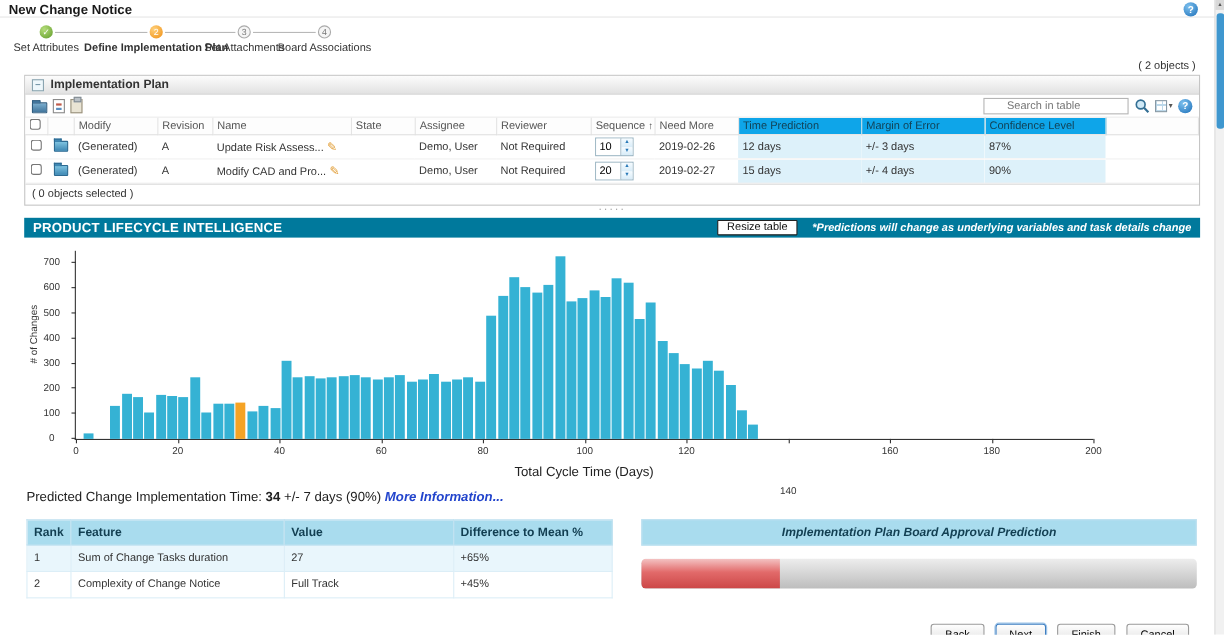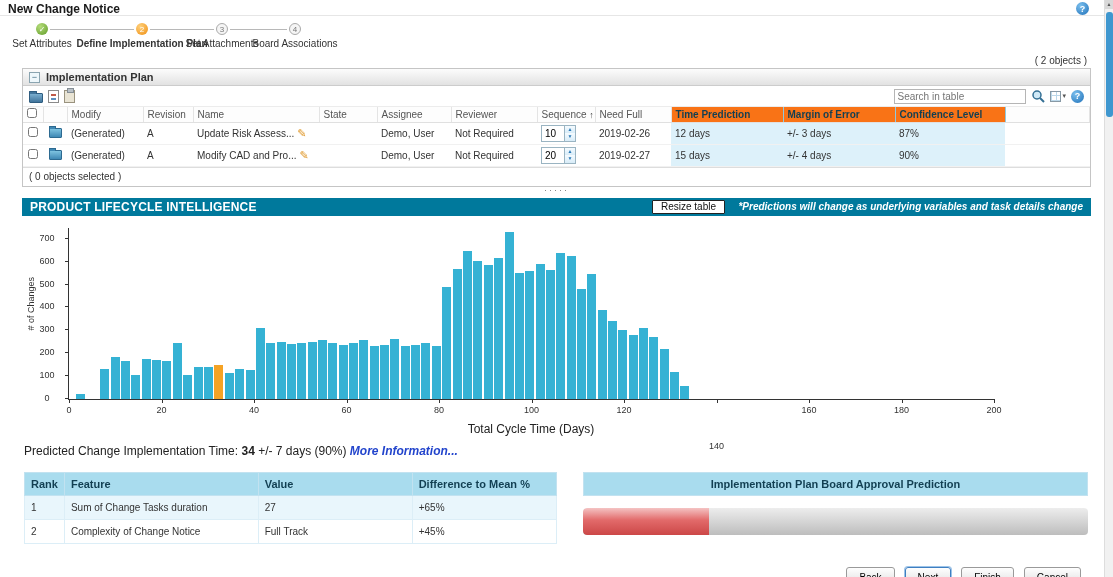--- a/index.html
+++ b/index.html
@@ -51,32 +51,32 @@
   .tb-folder { width:14px; height:10px; background:linear-gradient(#7aaecf,#41759c); border:1px solid #2f5d80;
                border-radius:1px; position:relative; margin-top:3px; }
   .tb-folder::before { content:""; position:absolute; top:-3px; left:-1px; width:6px; height:2px;
                        background:#41759c; border:1px solid #2f5d80; border-bottom:none; border-radius:1px 1px 0 0; }
   .tb-doc { width:11px; height:13px; background:#fff; border:1px solid #8a8a8a; position:relative; }
   .tb-doc::before { content:""; position:absolute; left:2px; right:2px; top:3px; height:2px; background:#c05a4a; }
   .tb-doc::after  { content:""; position:absolute; left:2px; right:2px; top:7px; height:2px; background:#5b8fc0; }
   .tb-clip { width:11px; height:13px; background:#e9e4d4; border:1px solid #99927e; position:relative; }
   .tb-clip::before { content:""; position:absolute; top:-3px; left:2px; width:5px; height:3px; background:#b9c0c6; border:1px solid #848d94; }
   .spacer { flex:1; }
-  .search-input { width:132px; height:15px; font-size:10px; border:1px solid #b5b5b5; padding:0 2px;
+  .search-input { width:132px; height:15px; font-size:10px; border:1px solid #b5b5b5; padding:0 20px;
                   font-family:"Liberation Sans", sans-serif; color:#888; }
   .grid-icon { width:11px; height:11px; border:1px solid #8899a5; background:
       repeating-linear-gradient(90deg,#bcd8ea 0 1px,transparent 1px 5px),
       repeating-linear-gradient(0deg,#bcd8ea 0 1px,transparent 1px 5px), #fff; }
   .caret { font-size:7px; color:#555; margin-left:1px; }
 
   table.plan { width:100%; border-collapse:collapse; table-layout:fixed; font-size:10px; }
   table.plan thead th { font-weight:normal; color:#555; text-align:left; padding:1px 4px; height:15px;
                         border-right:1px solid #e4e4e4; border-bottom:1px solid #e0e0e0; white-space:nowrap;
                         overflow:hidden; cursor:pointer; background:#fdfdfd; }
-  table.plan thead th.blue { background:#f97316; color:#123f52; font-weight:bold; border-right:1px solid #90c9de; }
+  table.plan thead th.blue { background:#0ea5e9; color:#123f52; font-weight:normal; border-right:1px solid #90c9de; }
   table.plan tbody td { padding:2px 4px; height:21px; white-space:nowrap; overflow:hidden;
                         border-bottom:1px solid #f1f1f1; color:#333; }
   table.plan tbody td.blue { background:#ddf1fa; }
   .c-center { text-align:center; }
   table.plan input[type=checkbox] { width:10px; height:10px; margin:0; }
   .folder { display:inline-block; width:13px; height:10px; background:linear-gradient(#7ec3e0,#3f88b4);
             border:1px solid #2d6a91; border-radius:1px; position:relative; margin-top:2px; }
   .folder::before { content:""; position:absolute; top:-3px; left:-1px; width:5px; height:2px;
                     background:#3f88b4; border:1px solid #2d6a91; border-bottom:none; }
   .pencil { color:#e09a2f; font-size:11px; margin-left:3px; cursor:pointer; }
@@ -119,21 +119,21 @@
   .more-link { color:#2244cc; font-weight:bold; font-style:italic; cursor:pointer; text-decoration:none; }
 
   
   .bottom-row { display:flex; margin:14px 22px 0 24px; gap:26px; }
   table.feature { width:533px; border-collapse:collapse; font-size:10px; }
   table.feature th { background:#a9dcee; color:#123f52; font-weight:bold; text-align:left;
                      padding:5px 6px; font-size:11px; border:1px solid #c2e2f0; }
   table.feature td { padding:6px 6px; border:1px solid #dceef7; color:#333; }
   table.feature tbody tr:first-child td { background:#e9f6fc; }
 
-  .approval { width:505px; }
+  .approval { width:505px;font-style:italic; }
   .approval-header { background:#a9dcee; color:#123f52; font-weight:bold; text-align:center;
                      padding:5px 0; font-size:11px; border:1px solid #c2e2f0; }
   .progress { margin-top:12px; height:27px; background:linear-gradient(#ededed,#bdbdbd);
               border-radius:4px; overflow:hidden; }
   .progress-fill { height:100%; background:linear-gradient(#f4c3c3, #e26a6a 45%, #cc4747); border-radius:4px 0 0 4px; }
 
   
   .footer-buttons { position:absolute; right:32px; bottom:-11px; display:flex; gap:10px; }
   .footer-buttons button { font-size:10px; height:21px; padding:0 12px; cursor:pointer;
                            background:linear-gradient(#fefefe,#dcdcdc); border:1px solid #9a9a9a; border-radius:3px;
@@ -223,21 +223,21 @@
       <tr>
         <th class="c-center"><input type="checkbox" style=""></th>
         <th></th>
         <th>Modify</th>
         <th>Revision</th>
         <th>Name</th>
         <th>State</th>
         <th>Assignee</th>
         <th>Reviewer</th>
         <th><span>Sequence</span> <span class="sort">↑</span></th>
-        <th>Need Full</th>
+        <th>Need More</th>
         <th class="blue">Time Prediction</th>
         <th class="blue">Margin of Error</th>
         <th class="blue">Confidence Level</th>
         <th></th>
       </tr>
     </thead>
     <tbody id="plan-rows">
         <tr>
           <td class="c-center"><input type="checkbox" style=""></td>
           <td class="c-center"><span class="folder"></span></td>

